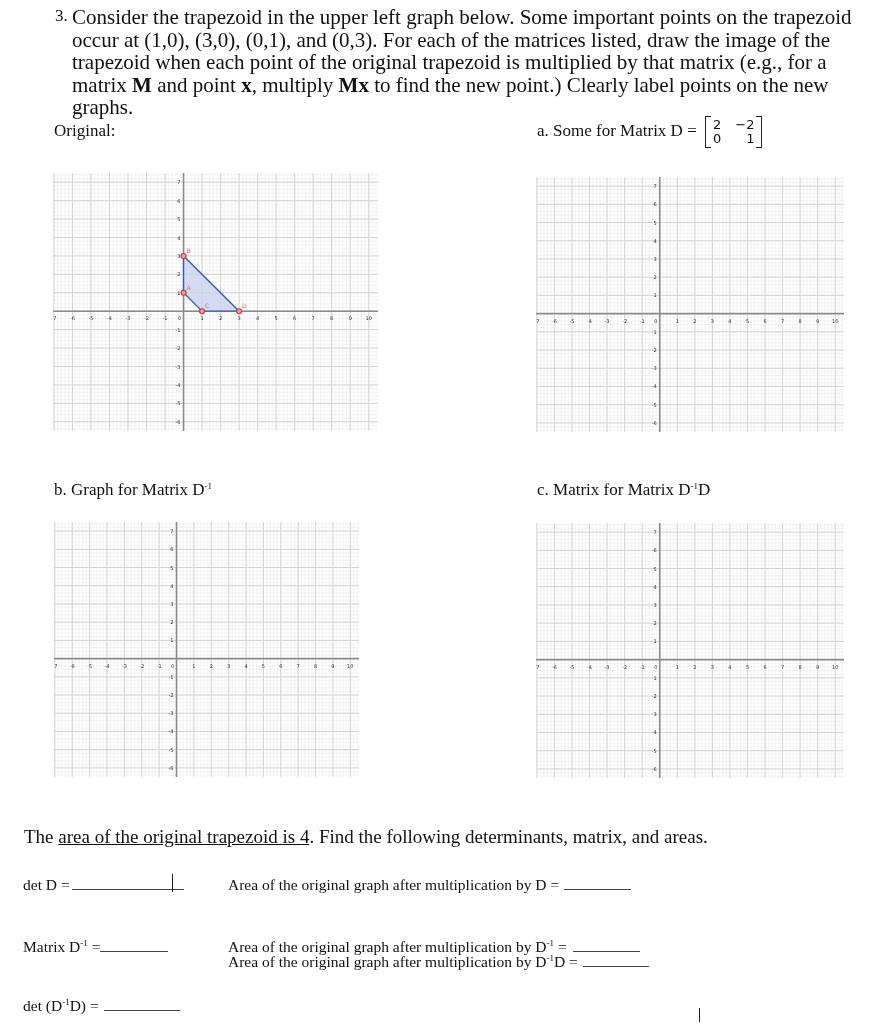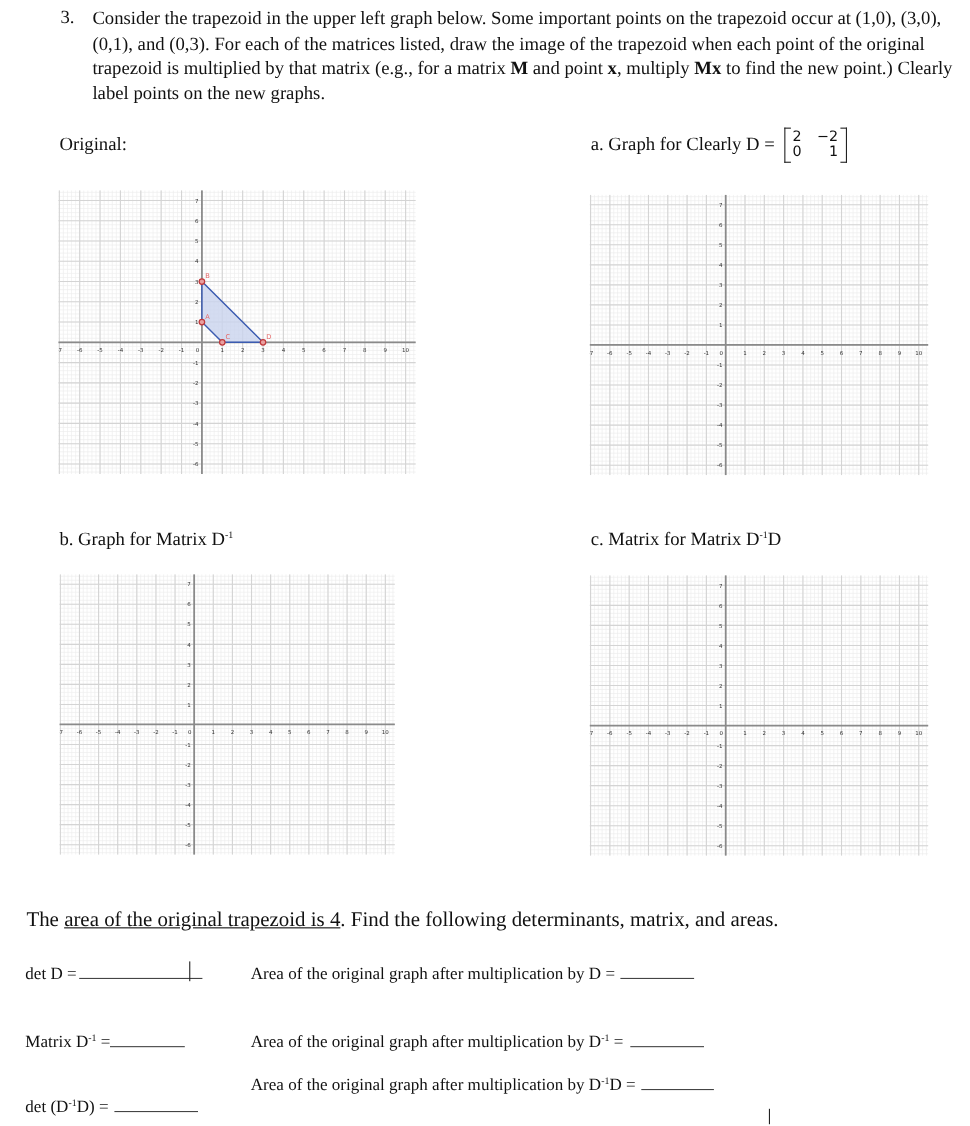--- a/index.html
+++ b/index.html
@@ -1,20 +1,20 @@
 <!DOCTYPE html>
 <html><head>
 <meta charset="utf-8">
 <style>
   html, body { margin: 0; padding: 0; background: #ffffff; }
   body { width: 882px; height: 1024px; position: relative; overflow: hidden;
          font-family: "Liberation Serif", serif; color: #111; }
   .abs { position: absolute; }
   .qnum { left: 55px; top: 6px; font-size: 17px; }
-  .qtext { left: 84px; top: 6px; width: 795px; font-size: 17px; line-height: 22.5px; }
+  .qtext { left: 72px; top: 6px; width: 795px; font-size: 21px; line-height: 22.5px; }
   .label { font-size: 17px; white-space: nowrap; }
   .matrix { display: inline-flex; align-items: center; vertical-align: middle;
             font-family: "DejaVu Sans", sans-serif; font-size: 13px; margin-left: 4px; }
   .mbr { display: inline-block; width: 5px; height: 30px; border: 1.3px solid #222; }
   .mbr.l { border-right: none; }
   .mbr.r { border-left: none; }
   .mgrid { display: grid; grid-template-columns: auto auto; column-gap: 14px; row-gap: 0px;
            padding: 0 2px; line-height: 14px; text-align: right; }
   .graph { position: absolute; }
   .graph svg { display: block; }
@@ -27,21 +27,21 @@
 </style>
 </head>
 <body>
 
 <div class="abs qnum">3.</div>
 <div class="abs qtext"><span>Consider the trapezoid in the upper left graph below. Some important points on the trapezoid occur at (1,0), (3,0), (0,1), and (0,3). For each of the matrices listed, draw the image of the trapezoid when each point of the original trapezoid is multiplied by that matrix (e.g., for a matrix </span><b>M</b><span> and point </span><b>x</b><span>, multiply </span><b>Mx</b><span> to find the new point.) Clearly label points on the new graphs.</span></div>
 
 <div class="abs label" style="left:54px; top:121px;">Original:</div>
 
 <div class="abs label" style="left:537px; top:113px; line-height:36px;">
-  <span>a. Graph for Clearly D = </span><span class="matrix">
+  <span>a. Some for Matrix D = </span><span class="matrix">
       <span class="mbr l"></span>
       <span class="mgrid">
         <span>2</span>
         <span>−2</span>
         <span>0</span>
         <span>1</span>
       </span>
       <span class="mbr r"></span>
     </span>
 </div>
@@ -981,16 +981,16 @@
 <div class="abs row" style="left:23px; top:937px;text-align:center;">
   <span>Matrix D</span><sup>-1</sup><span> =</span><span class="blank" style="width:68px;"></span>
 </div>
 <div class="abs row" style="left:228px; top:937px;">
   <span>Area of the original graph after multiplication by D</span><sup>-1</sup><span> =</span><span class="blank" style="width:67px; margin-left:6px;"></span>
 </div>
 
 <div class="abs row" style="left:23px; top:996px;text-align:center;">
   <span>det (D</span><sup>-1</sup><span>D) =</span><span class="blank" style="width:76px; margin-left:5px;"></span>
 </div>
-<div class="abs row" style="left:228px; top:952px;margin-top:24px;">
+<div class="abs row" style="left:228px; top:952px;">
   <span>Area of the original graph after multiplication by D</span><sup>-1</sup><span>D =</span><span class="blank" style="width:66px; margin-left:5px;"></span>
 </div>
 <div class="abs cursor" style="left:699px; top:1008px; height:14px;"></div>
 
 </body></html>

